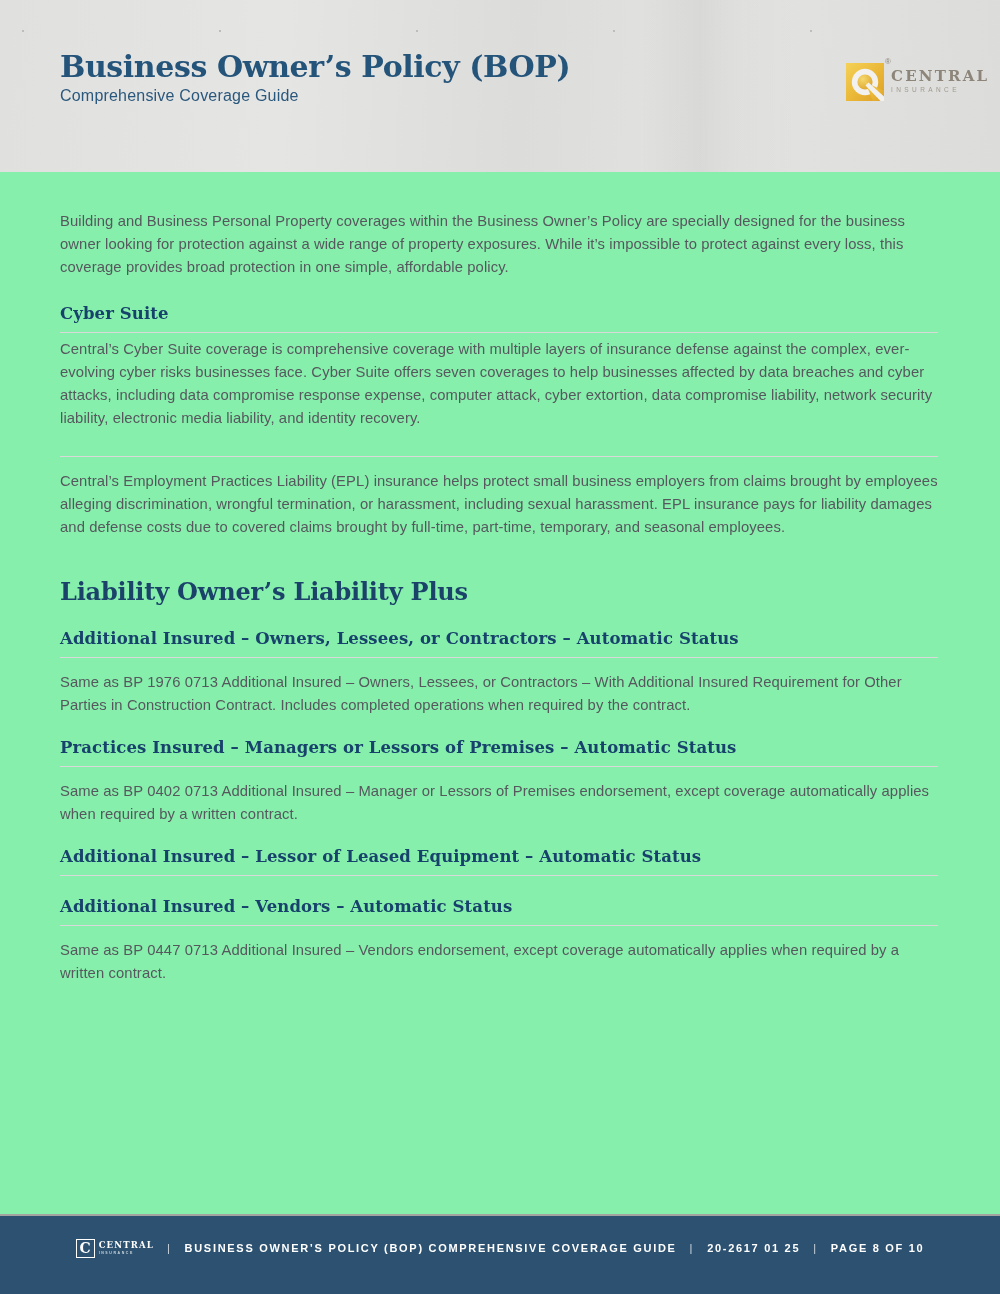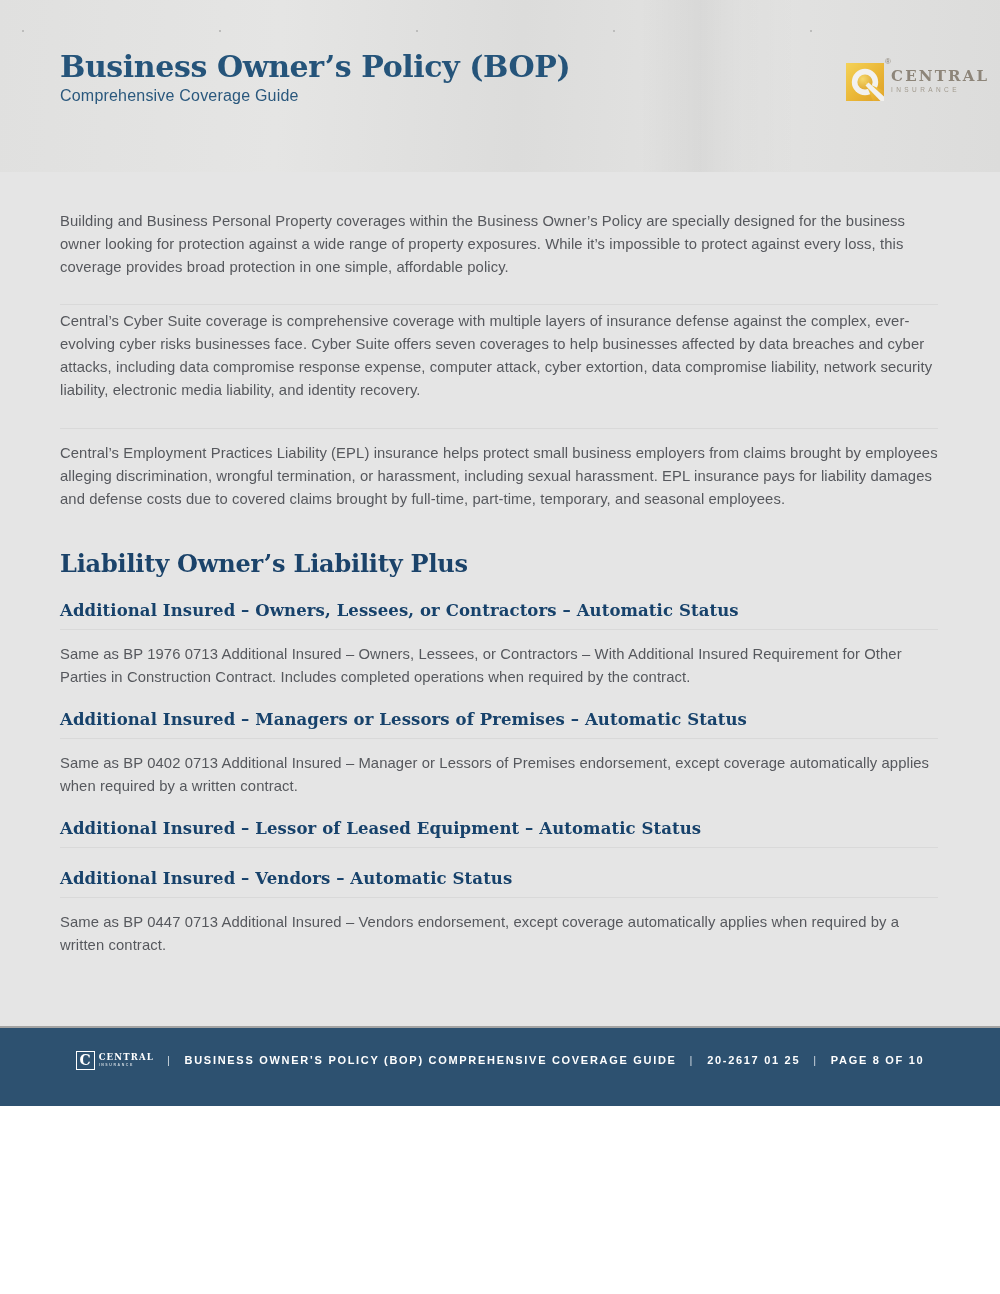--- a/index.html
+++ b/index.html
@@ -2,21 +2,21 @@
 <html><head>
 <meta charset="utf-8">
 <style>
   * { margin: 0; padding: 0; box-sizing: border-box; }
   html, body { background: #ffffff; }
   body {
     width: 1000px; height: 1294px;
     font-family: "Liberation Sans", sans-serif;
     position: relative; overflow: hidden;
   }
-  .page { width: 1000px; height: 1106px; position: relative; background: #e5e5e5; }
+  .page { width: 1000px; height: 1294px; position: relative; background: #86efac; }
 
   
   .band {
     height: 172px; width: 100%;
     background-image:
       radial-gradient(circle 1.2px at 23px 31px, #bdbdbc 60%, transparent 65%),
       radial-gradient(circle 1px at 77px 9px, #c3c3c2 60%, transparent 65%),
       radial-gradient(circle 1px at 151px 63px, #c6c6c5 60%, transparent 65%),
       radial-gradient(circle 1px at 104px 118px, #c0c0bf 60%, transparent 65%),
       linear-gradient(90deg, rgba(0,0,0,0) 64%, rgba(0,0,0,0.045) 70%, rgba(0,0,0,0.015) 74%, rgba(0,0,0,0) 80%),
@@ -143,41 +143,42 @@
     </div>
   </header>
 
   <main class="content">
 
     <section class="s-business-liability">
       <p class="body-text">Building and Business Personal Property coverages within the Business Owner’s Policy are specially designed for the business owner looking for protection against a wide range of property exposures. While it’s impossible to protect against every loss, this coverage provides broad protection in one simple, affordable policy.</p>
     </section>
 
     <section class="s-cyber-suite">
+      <h3 class="sub">Cyber Suite</h3>
       <div class="rule"></div>
       <p class="body-text">Central’s Cyber Suite coverage is comprehensive coverage with multiple layers of insurance defense against the complex, ever-evolving cyber risks businesses face. Cyber Suite offers seven coverages to help businesses affected by data breaches and cyber attacks, including data compromise response expense, computer attack, cyber extortion, data compromise liability, network security liability, electronic media liability, and identity recovery.</p>
     </section>
 
     <section class="s-epl">
       <div class="rule"></div>
       <p class="body-text">Central’s Employment Practices Liability (EPL) insurance helps protect small business employers from claims brought by employees alleging discrimination, wrongful termination, or harassment, including sexual harassment. EPL insurance pays for liability damages and defense costs due to covered claims brought by full-time, part-time, temporary, and seasonal employees.</p>
     </section>
 
     <section class="s-bolp">
       <h2 class="sec">Liability Owner’s Liability Plus</h2>
     </section>
 
     <section class="s-ai1">
       <h3 class="sub">Additional Insured – Owners, Lessees, or Contractors – Automatic Status</h3>
       <div class="rule"></div>
       <p class="body-text">Same as BP 1976 0713 Additional Insured – Owners, Lessees, or Contractors – With Additional Insured Requirement for Other Parties in Construction Contract. Includes completed operations when required by the contract.</p>
     </section>
 
     <section class="s-ai2">
-      <h3 class="sub">Additional Insured – Managers or Lessors of Premises – Automatic Status</h3>
+      <h3 class="sub">Practices Insured – Managers or Lessors of Premises – Automatic Status</h3>
       <div class="rule"></div>
       <p class="body-text">Same as BP 0402 0713 Additional Insured – Manager or Lessors of Premises endorsement, except coverage automatically applies when required by a written contract.</p>
     </section>
 
     <section class="s-ai3">
       <h3 class="sub">Additional Insured – Lessor of Leased Equipment – Automatic Status</h3>
       <div class="rule"></div>
     </section>
 
     <section class="s-ai4">

